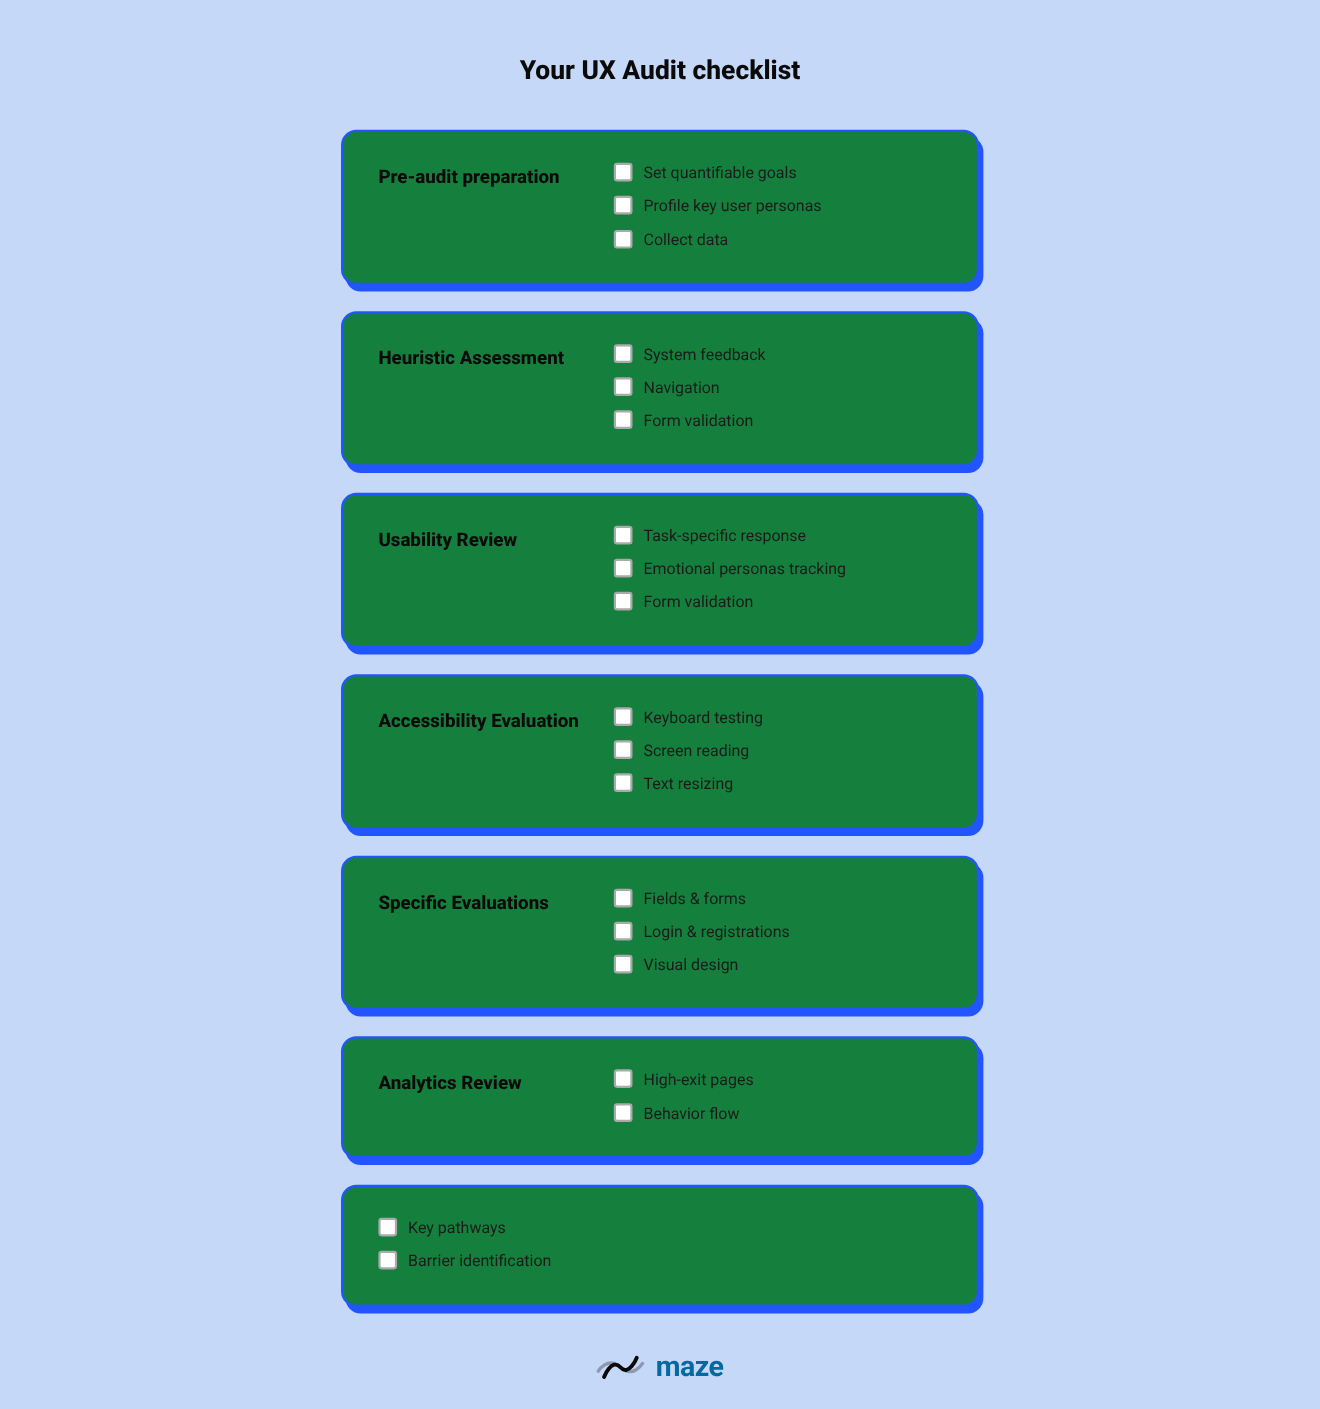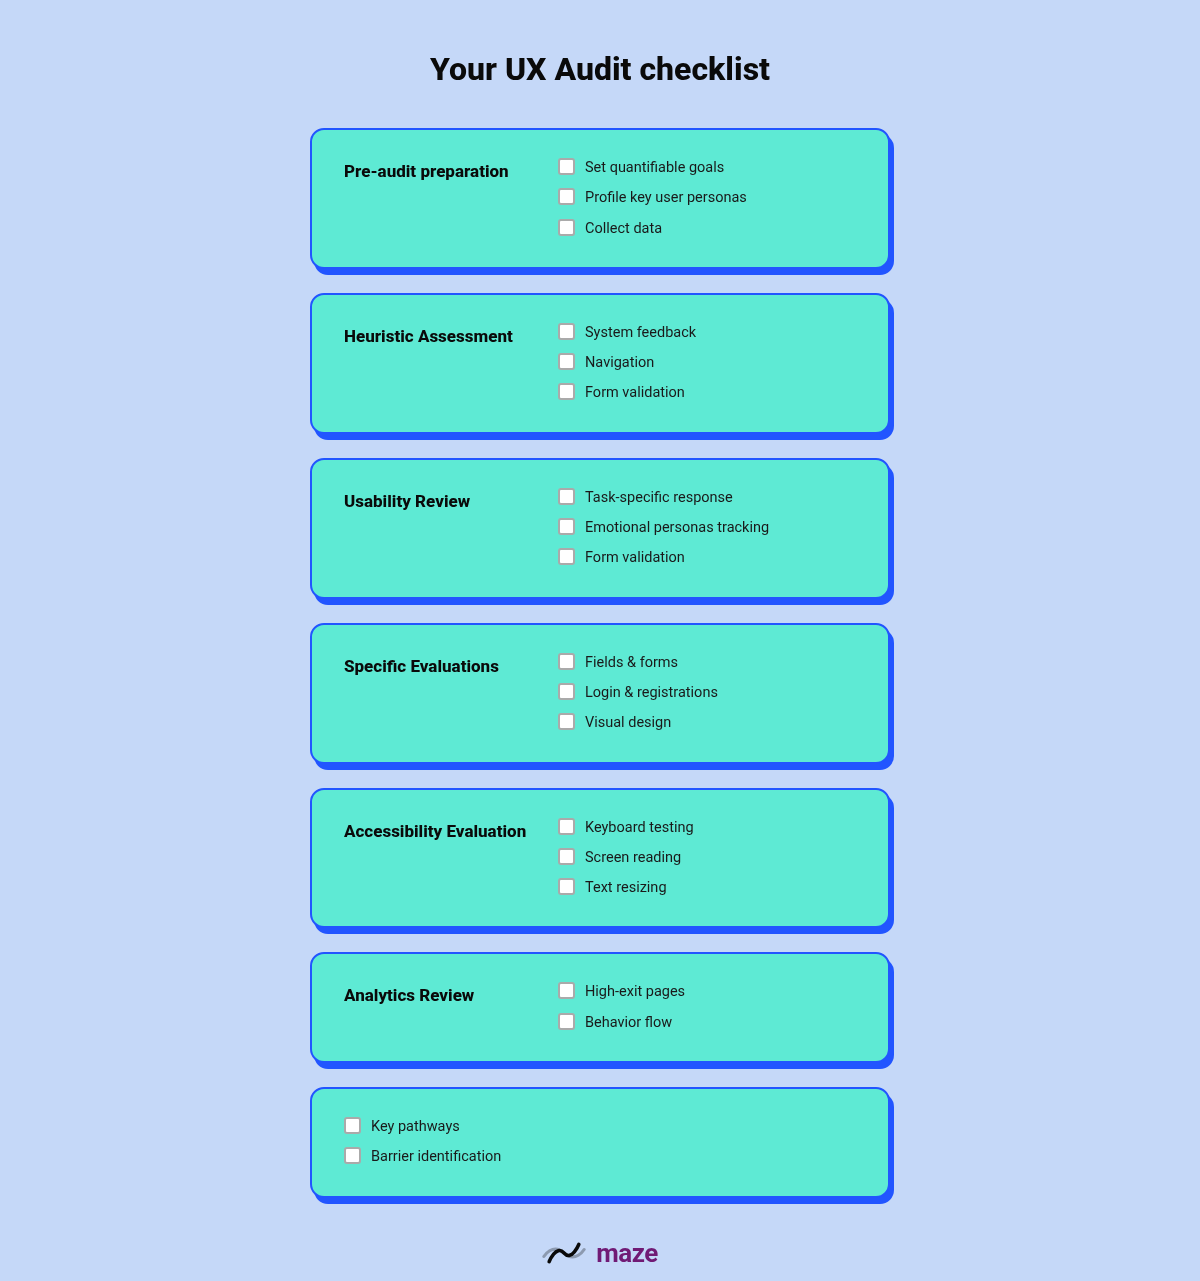--- a/index.html
+++ b/index.html
@@ -13,36 +13,36 @@
       min-height: 1281px;
       background-color: #c5d8f8;
       font-family: -apple-system, BlinkMacSystemFont, 'Segoe UI', Roboto, sans-serif;
       display: flex;
       flex-direction: column;
       align-items: center;
       padding: 50px 20px 60px;
     }
 
     .page-title {
-      font-size: 32px;
+      font-size: 24px;
       font-weight: 800;
       color: #0a0a0a;
       margin-bottom: 40px;
       text-align: center;
     }
 
     .checklist-container {
       display: flex;
       flex-direction: column;
       gap: 24px;
       width: 580px;
     }
 
     .card {
-      background: #5eead4;
+      background: #15803d;
       border-radius: 14px;
       border: 2px solid #2255ff;
       box-shadow: 4px 6px 0px 0px #2255ff;
       padding: 28px 32px;
       display: flex;
       flex-direction: row;
       align-items: flex-start;
       gap: 24px;
     }
 
@@ -93,21 +93,21 @@
     }
 
     .maze-logo-icon {
       width: 44px;
       height: 28px;
     }
 
     .maze-logo-text {
       font-size: 26px;
       font-weight: 700;
-      color: #701a75;
+      color: #0369a1;
       letter-spacing: -0.5px;
     }
   </style>
 </head>
 <body>
 
 <h1 class="page-title">Your UX Audit checklist</h1>
 
 <div class="checklist-container" id="cards-container">
 
@@ -156,50 +156,50 @@
           <div class="checkbox"></div>
           <span class="item-label">Emotional personas tracking</span>
         </div>
         <div class="checklist-item">
           <div class="checkbox"></div>
           <span class="item-label">Form validation</span>
         </div>
       </div>
     </div>
     <div class="card">
+      <div class="card-title">Accessibility Evaluation</div>
+      <div class="card-items">
+        <div class="checklist-item">
+          <div class="checkbox"></div>
+          <span class="item-label">Keyboard testing</span>
+        </div>
+        <div class="checklist-item">
+          <div class="checkbox"></div>
+          <span class="item-label">Screen reading</span>
+        </div>
+        <div class="checklist-item">
+          <div class="checkbox"></div>
+          <span class="item-label">Text resizing</span>
+        </div>
+      </div>
+    </div>
+    <div class="card">
       <div class="card-title">Specific Evaluations</div>
       <div class="card-items">
         <div class="checklist-item">
           <div class="checkbox"></div>
           <span class="item-label">Fields &amp; forms</span>
         </div>
         <div class="checklist-item">
           <div class="checkbox"></div>
           <span class="item-label">Login &amp; registrations</span>
         </div>
         <div class="checklist-item">
           <div class="checkbox"></div>
           <span class="item-label">Visual design</span>
-        </div>
-      </div>
-    </div>
-    <div class="card">
-      <div class="card-title">Accessibility Evaluation</div>
-      <div class="card-items">
-        <div class="checklist-item">
-          <div class="checkbox"></div>
-          <span class="item-label">Keyboard testing</span>
-        </div>
-        <div class="checklist-item">
-          <div class="checkbox"></div>
-          <span class="item-label">Screen reading</span>
-        </div>
-        <div class="checklist-item">
-          <div class="checkbox"></div>
-          <span class="item-label">Text resizing</span>
         </div>
       </div>
     </div>
     <div class="card">
       <div class="card-title">Analytics Review</div>
       <div class="card-items">
         <div class="checklist-item">
           <div class="checkbox"></div>
           <span class="item-label">High-exit pages</span>
         </div>

